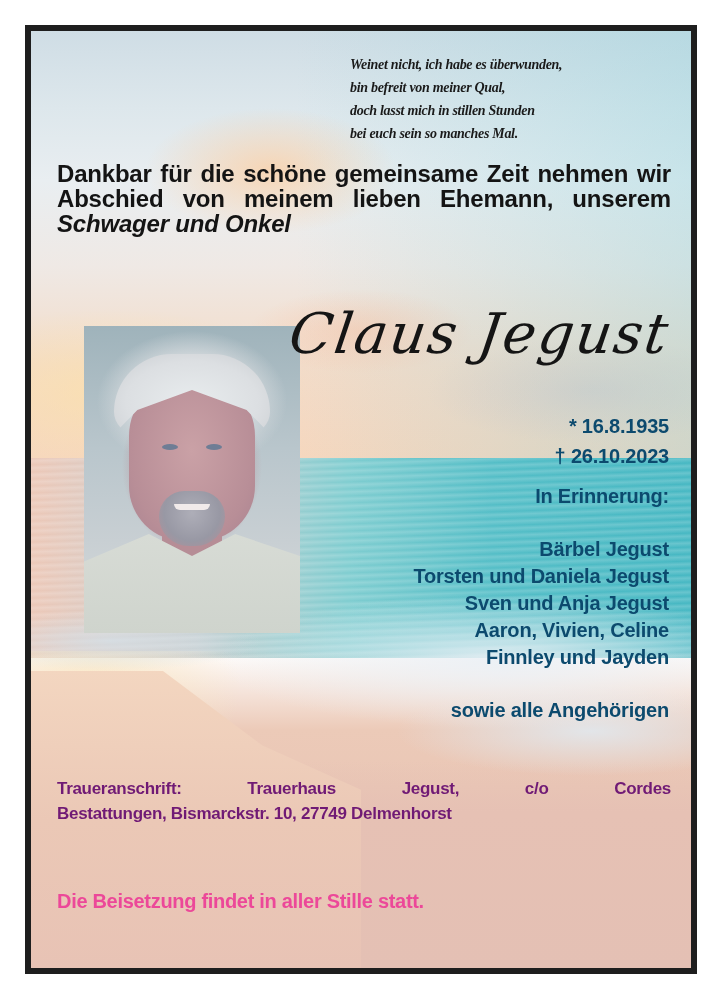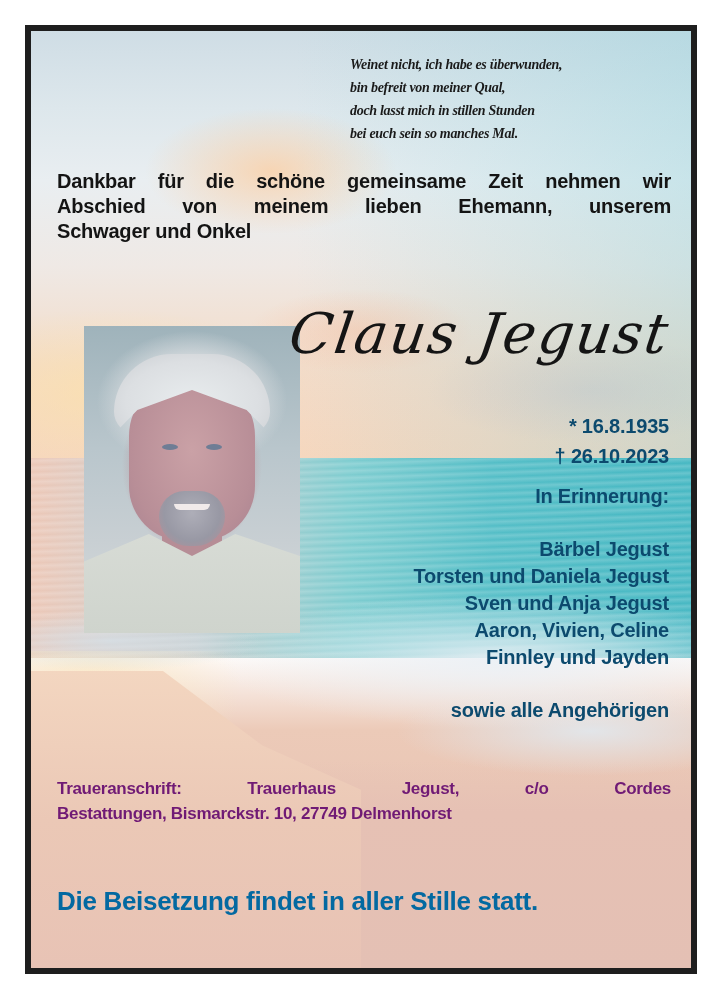--- a/index.html
+++ b/index.html
@@ -54,26 +54,26 @@
   }
 
   .poem {
     position:absolute; left:319px; top:22px; width:340px;
     font-family:Liberation Serif, serif; font-style:italic; font-weight:bold;
     font-size:14px; line-height:23px; color:#1a1a1a; letter-spacing:-0.3px;
   }
   .poem div { white-space:nowrap; }
 
   .intro {
-    position:absolute; left:26px; top:138px; width:614px;
-    font-weight:bold; font-size:20px; line-height:25px; color:#141414;
+    position:absolute; left:26px; top:130px; width:614px;
+    font-weight:bold; font-size:24px; line-height:25px; color:#141414;
     text-align:justify; letter-spacing:-0.2px;
   }
   .intro div { text-align:justify; text-align-last:justify; }
-  .intro div.last { text-align-last:left; }
+  .intro div.last { text-align-last:left;font-style:italic; }
 
   .photo {
     position:absolute; left:53px; top:295px; width:216px; height:307px;
     background:
       radial-gradient(ellipse 70px 85px at 108px 140px, #c9a3a5 0%, #b88f96 55%, rgba(184,143,150,0) 100%),
       radial-gradient(ellipse 95px 70px at 108px 75px, #e4e8ea 0%, #d9dde0 55%, rgba(217,221,224,0) 100%),
       radial-gradient(ellipse 40px 30px at 108px 190px, #9c9aa6 0%, rgba(156,154,166,0) 100%),
       linear-gradient(180deg, #9fb3bb 0%, #b9c6cc 40%, #c8cfd3 70%, #d7dcdb 100%);
     overflow:hidden;
   }
@@ -122,21 +122,21 @@
   .family { top:505px; line-height:27px; }
   .sowie { top:666px; line-height:26px; }
 
   .address {
     position:absolute; left:26px; top:745px; width:614px;
     font-weight:bold; font-size:17px; line-height:25px; color:#701a75; letter-spacing:-0.3px;
   }
   .address div.j { text-align:justify; text-align-last:justify; }
   .beisetzung {
     position:absolute; left:26px; top:857px;
-    font-weight:bold; font-size:26px; line-height:26px; color:#0369a1; letter-spacing:-0.3px;
+    font-weight:bold; font-size:20px; line-height:26px; color:#ec4899; letter-spacing:-0.3px;
   }
 </style>
 </head>
 <body>
 
 <div class="frame">
   <div class="bg">
     <div class="sky"></div>
     <div class="sky-tint"></div>
     <div class="sea"></div>

